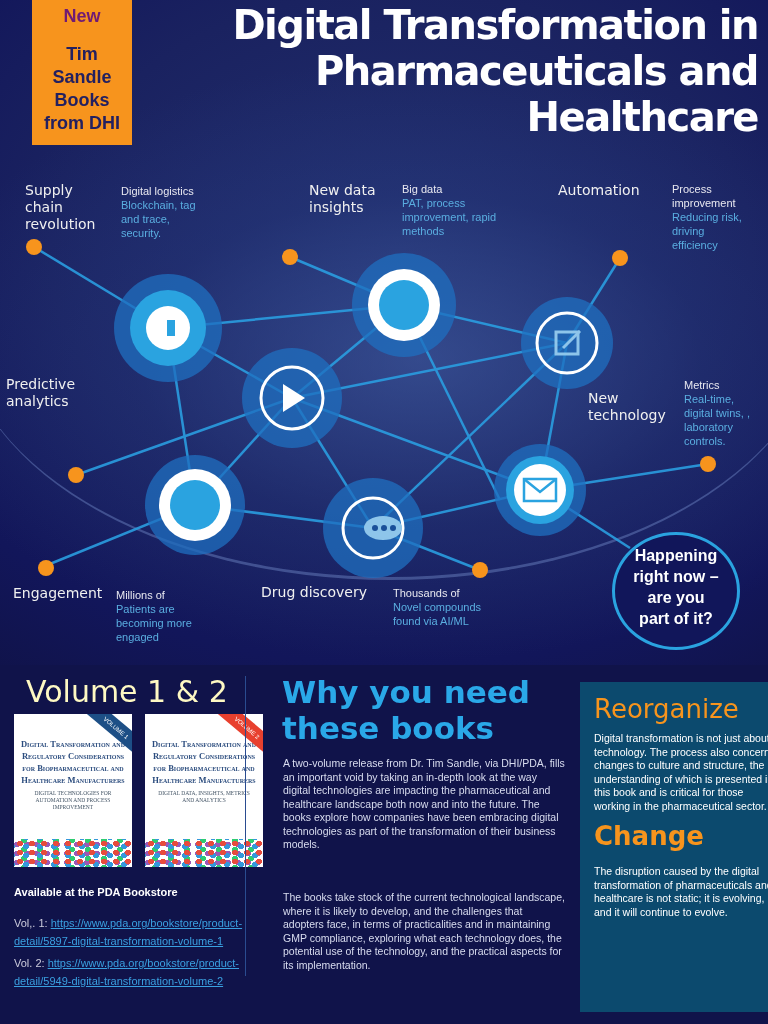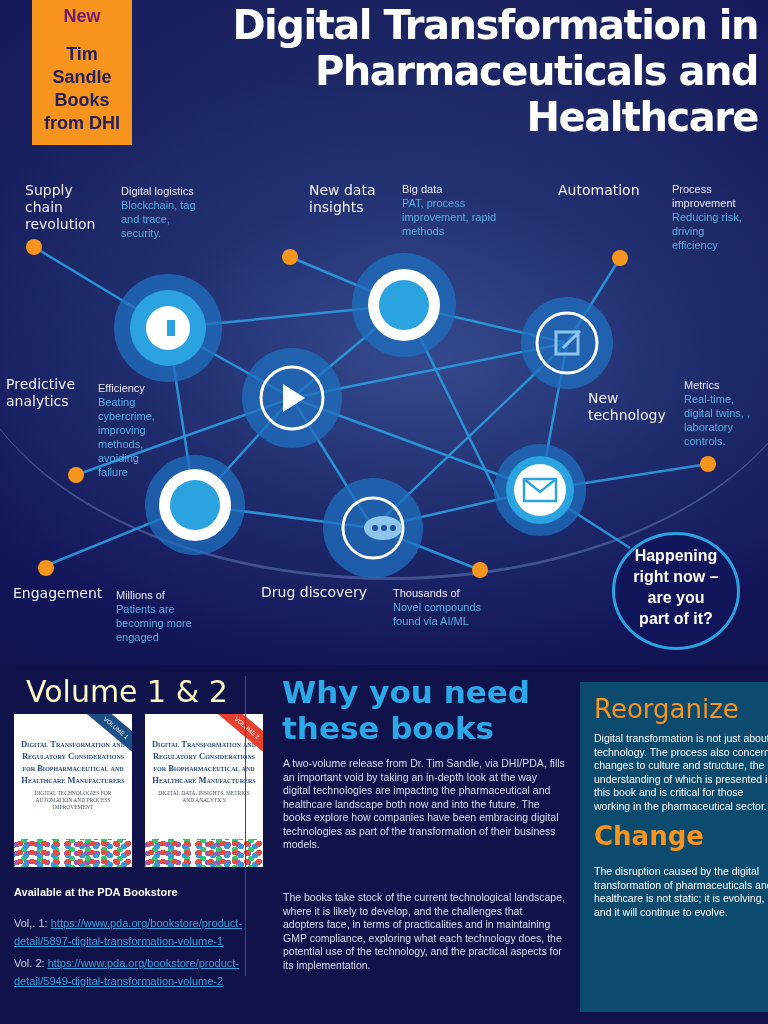--- a/index.html
+++ b/index.html
@@ -191,24 +191,20 @@
     <span class="hl">PAT, process improvement, rapid methods</span>
   </div>
 
   <div class="lbl" style="left:558px;top:182px;width:100px;">Automation</div>
   <div class="desc" style="left:672px;top:182px;width:70px;">
     <span>Process improvement</span>
     <span class="hl">Reducing risk, driving efficiency</span>
   </div>
 
   <div class="lbl" style="left:6px;top:376px;width:85px;">Predictive analytics</div>
-  <div class="desc" style="left:98px;top:381px;width:60px;">
-    <span>Efficiency</span>
-    <span class="hl">Beating cybercrime, improving methods, avoiding failure</span>
-  </div>
 
   <div class="lbl" style="left:588px;top:390px;width:90px;">New technology</div>
   <div class="desc" style="left:684px;top:378px;width:76px;">
     <span>Metrics</span>
     <span class="hl">Real-time, digital twins, , laboratory controls.</span>
   </div>
 
   <div class="lbl" style="left:13px;top:585px;width:100px;">Engagement</div>
   <div class="desc" style="left:116px;top:588px;width:82px;">
     <span>Millions of</span>

